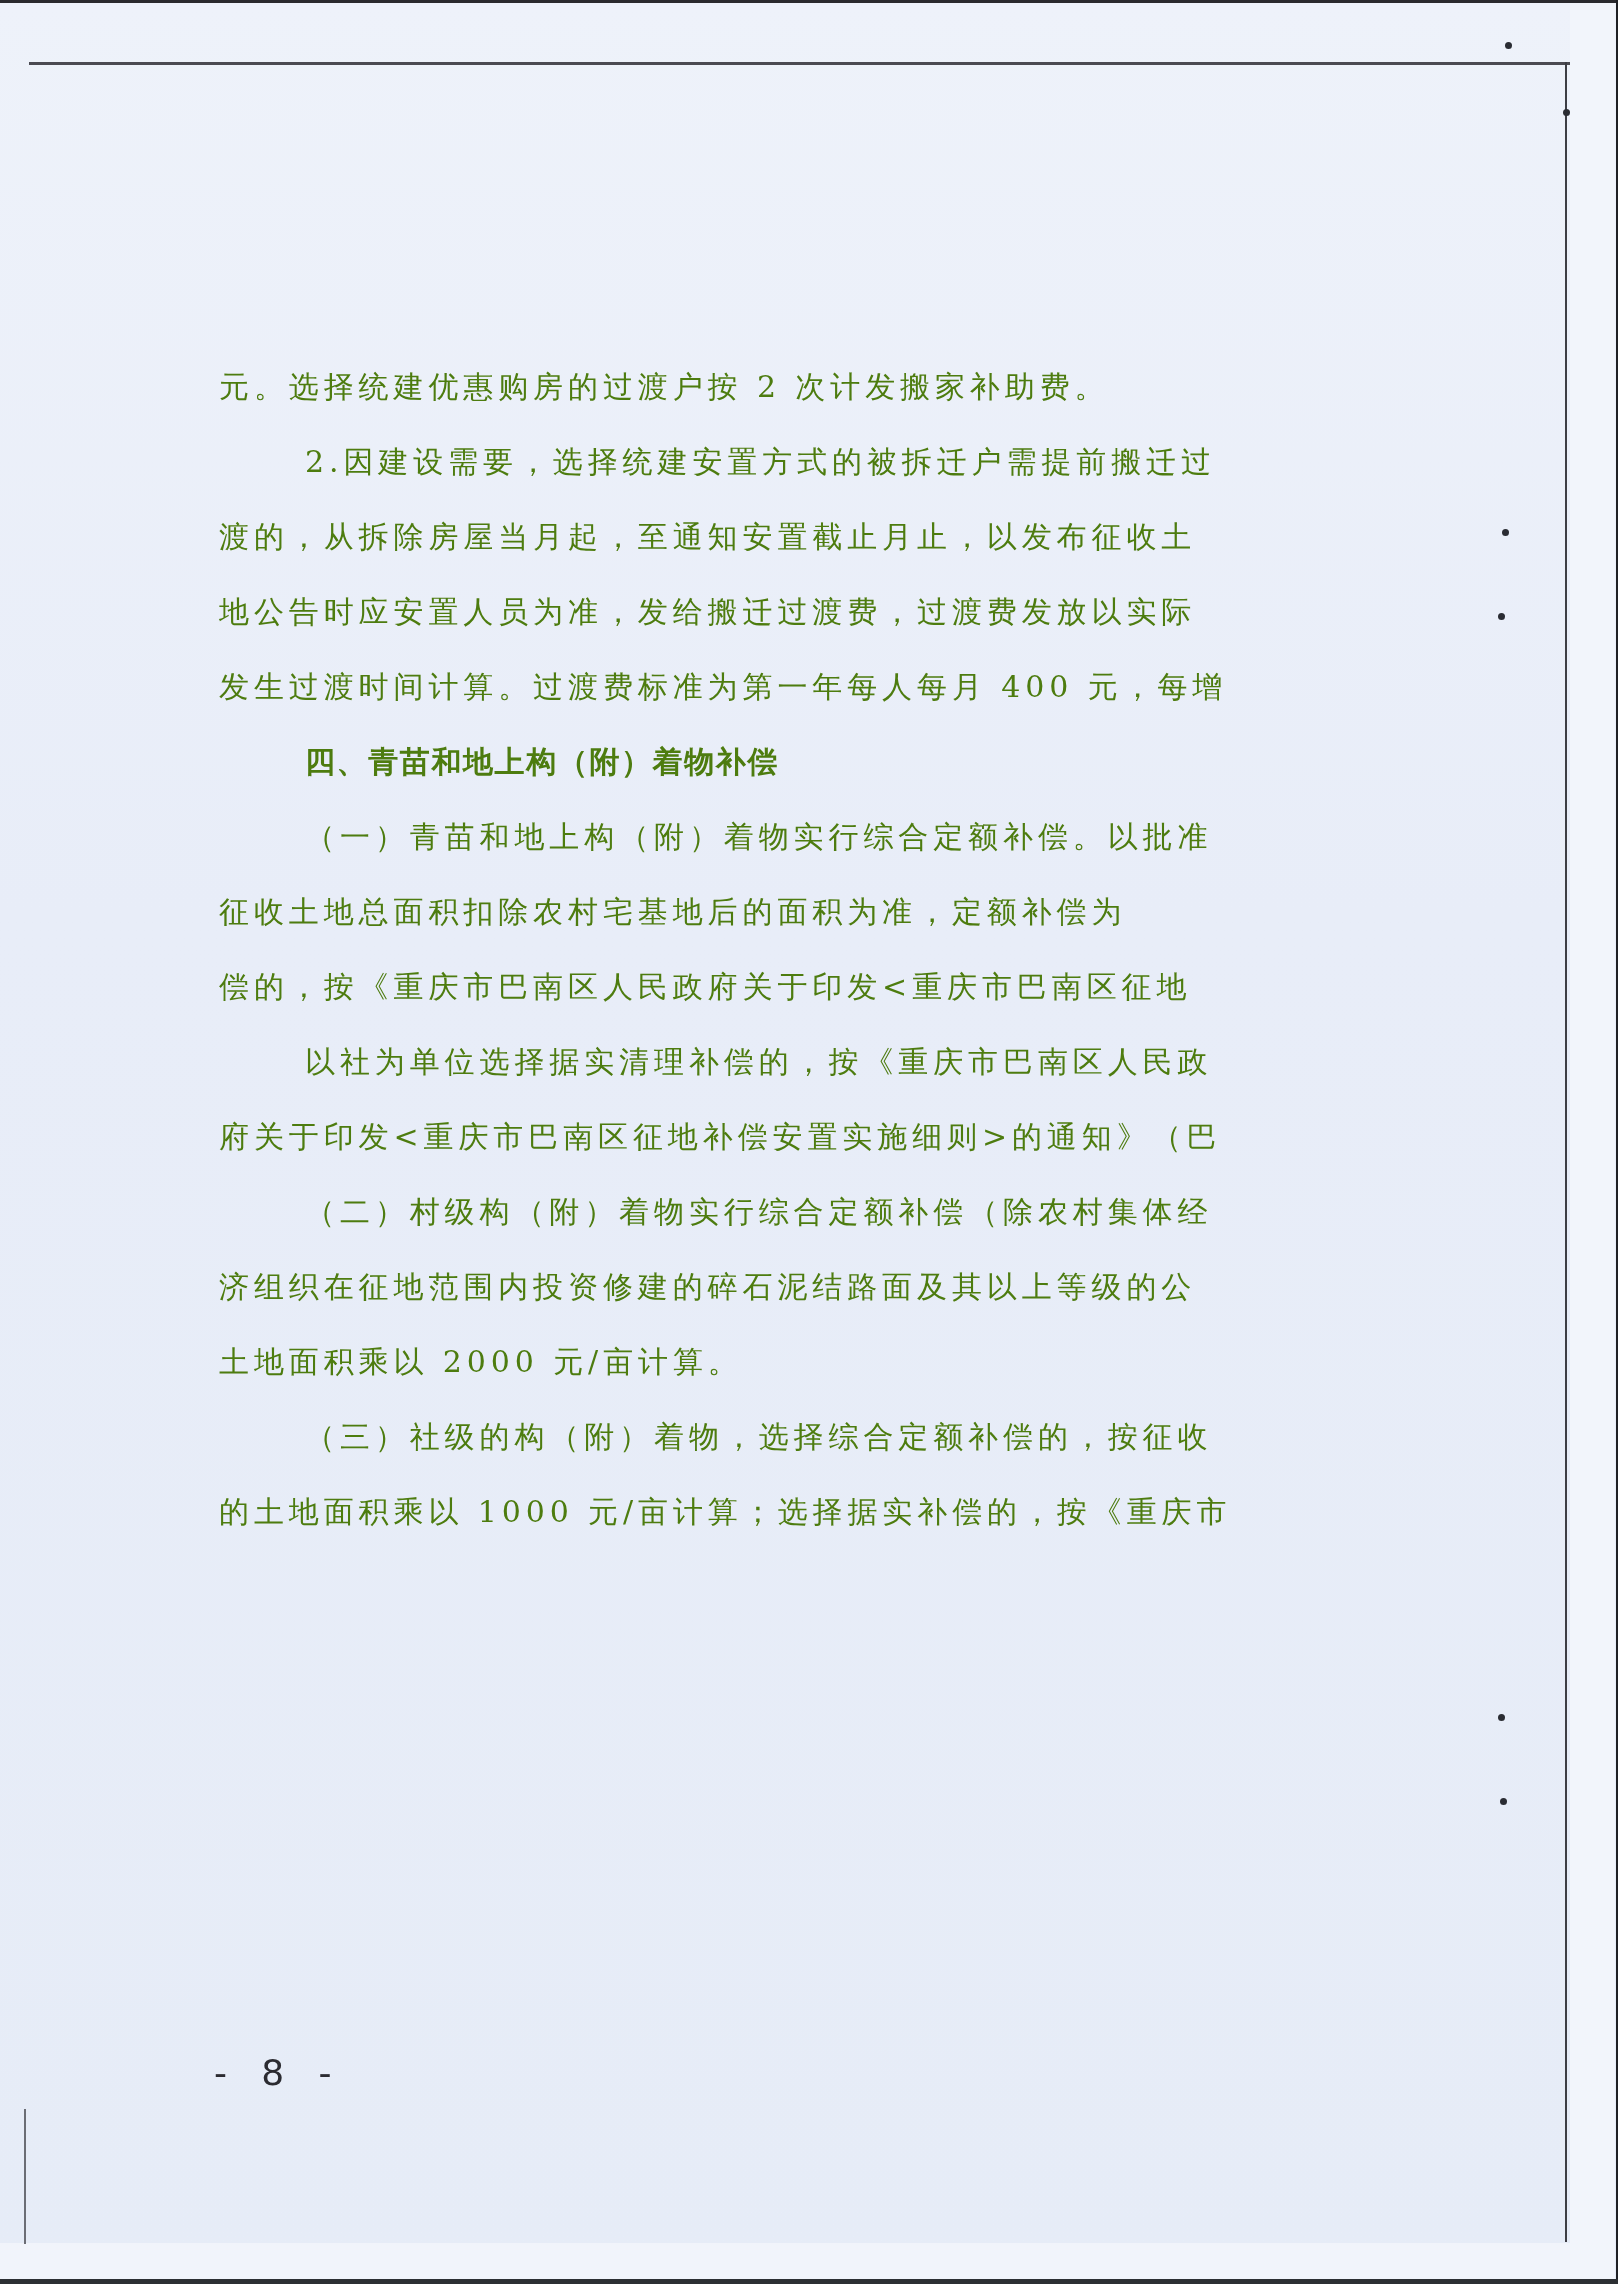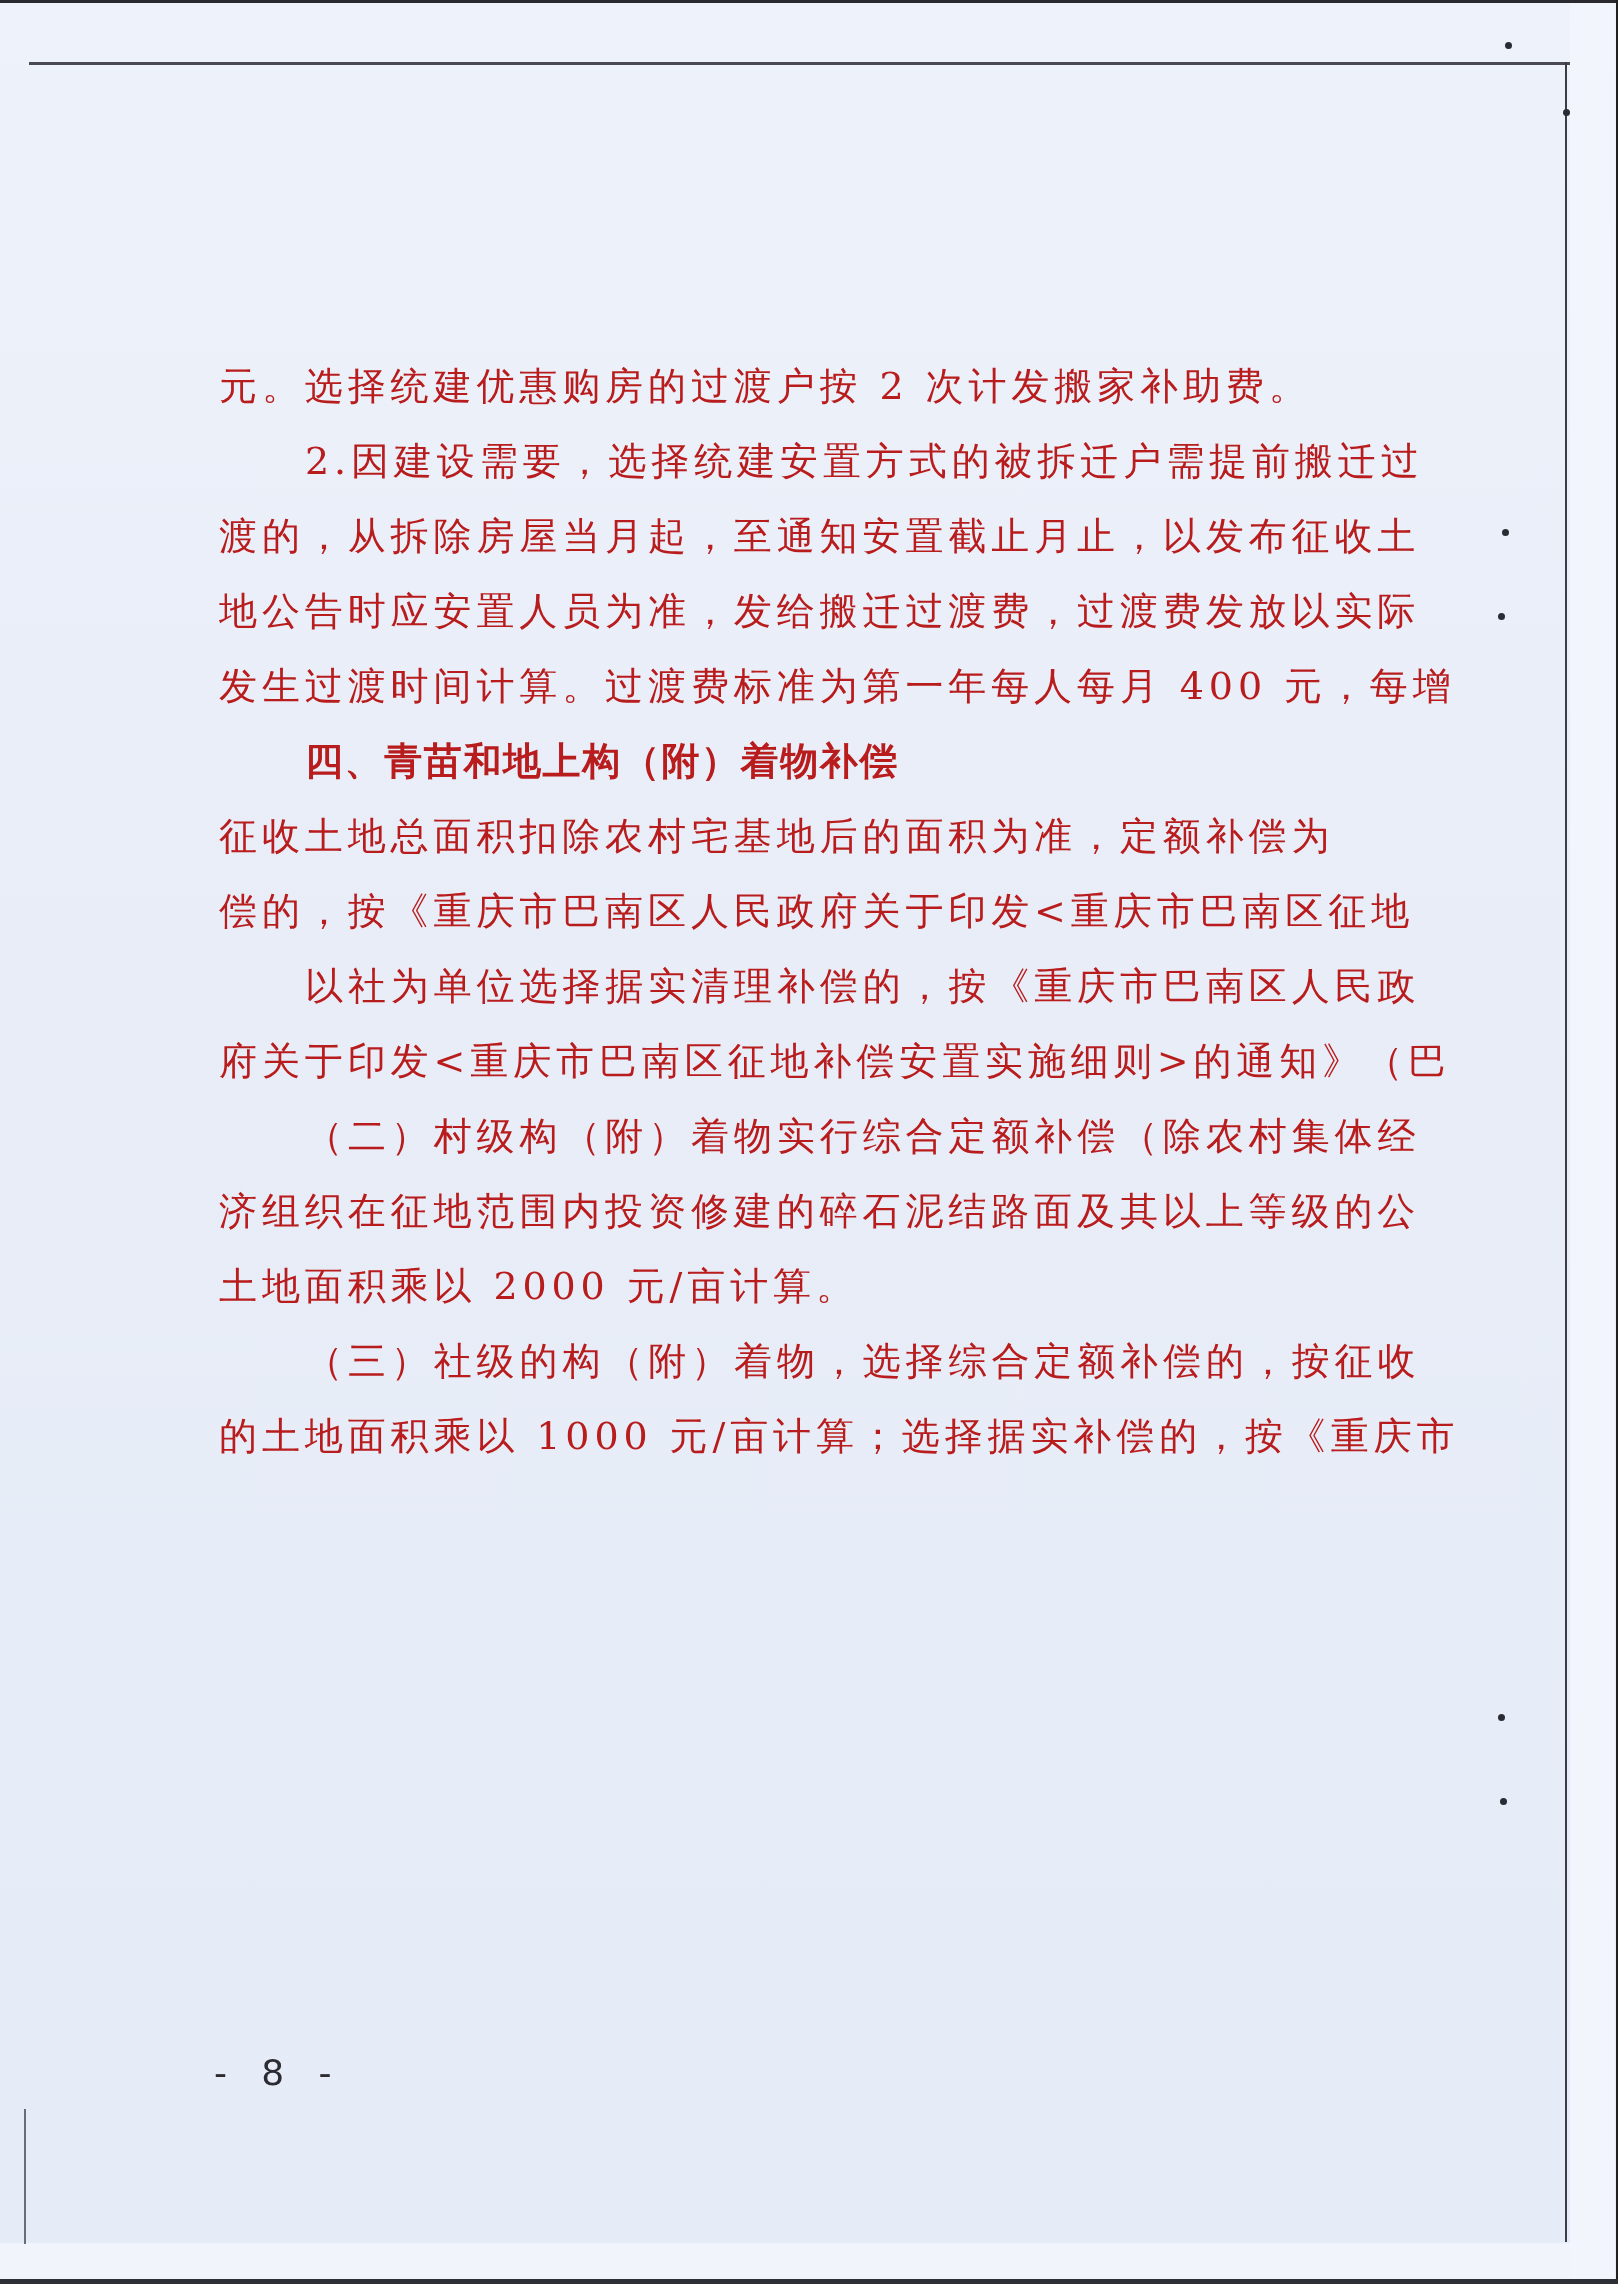--- a/index.html
+++ b/index.html
@@ -72,22 +72,22 @@
       position: absolute;
       width: 7.3px; height: 7.3px;
       border-radius: 50%;
       background: #2a2c33;
     }
     .body-text {
       position: absolute;
       left: 219px;
       top: 349px;
       width: 1152px;
-      color: #b91c1c;
-      font-size: 38px;
+      color: #4d7c0f;
+      font-size: 30px;
       line-height: 75px;
       letter-spacing: 4.9px;
     }
     .line {
       white-space: nowrap;
       height: 75px;
     }
     .indent {
       padding-left: 86px;
     }
@@ -128,20 +128,21 @@
 <div class="speck" style="left:1498px; top:1714px;"></div>
 <div class="speck" style="left:1500px; top:1798px;"></div>
 
 <div class="body-text" id="body-text">
     <div class="line">元。选择统建优惠购房的过渡户按 2 次计发搬家补助费。</div>
     <div class="line indent">2.因建设需要，选择统建安置方式的被拆迁户需提前搬迁过</div>
     <div class="line">渡的，从拆除房屋当月起，至通知安置截止月止，以发布征收土</div>
     <div class="line">地公告时应安置人员为准，发给搬迁过渡费，过渡费发放以实际</div>
     <div class="line">发生过渡时间计算。过渡费标准为第一年每人每月 400 元，每增</div>
     <div class="line indent heading">四、青苗和地上构（附）着物补偿</div>
+    <div class="line indent">（一）青苗和地上构（附）着物实行综合定额补偿。以批准</div>
     <div class="line">征收土地总面积扣除农村宅基地后的面积为准，定额补偿为</div>
     <div class="line">偿的，按《重庆市巴南区人民政府关于印发&lt;重庆市巴南区征地</div>
     <div class="line indent">以社为单位选择据实清理补偿的，按《重庆市巴南区人民政</div>
     <div class="line">府关于印发&lt;重庆市巴南区征地补偿安置实施细则&gt;的通知》（巴</div>
     <div class="line indent">（二）村级构（附）着物实行综合定额补偿（除农村集体经</div>
     <div class="line">济组织在征地范围内投资修建的碎石泥结路面及其以上等级的公</div>
     <div class="line">土地面积乘以 2000 元/亩计算。</div>
     <div class="line indent">（三）社级的构（附）着物，选择综合定额补偿的，按征收</div>
     <div class="line">的土地面积乘以 1000 元/亩计算；选择据实补偿的，按《重庆市</div>
   </div>

